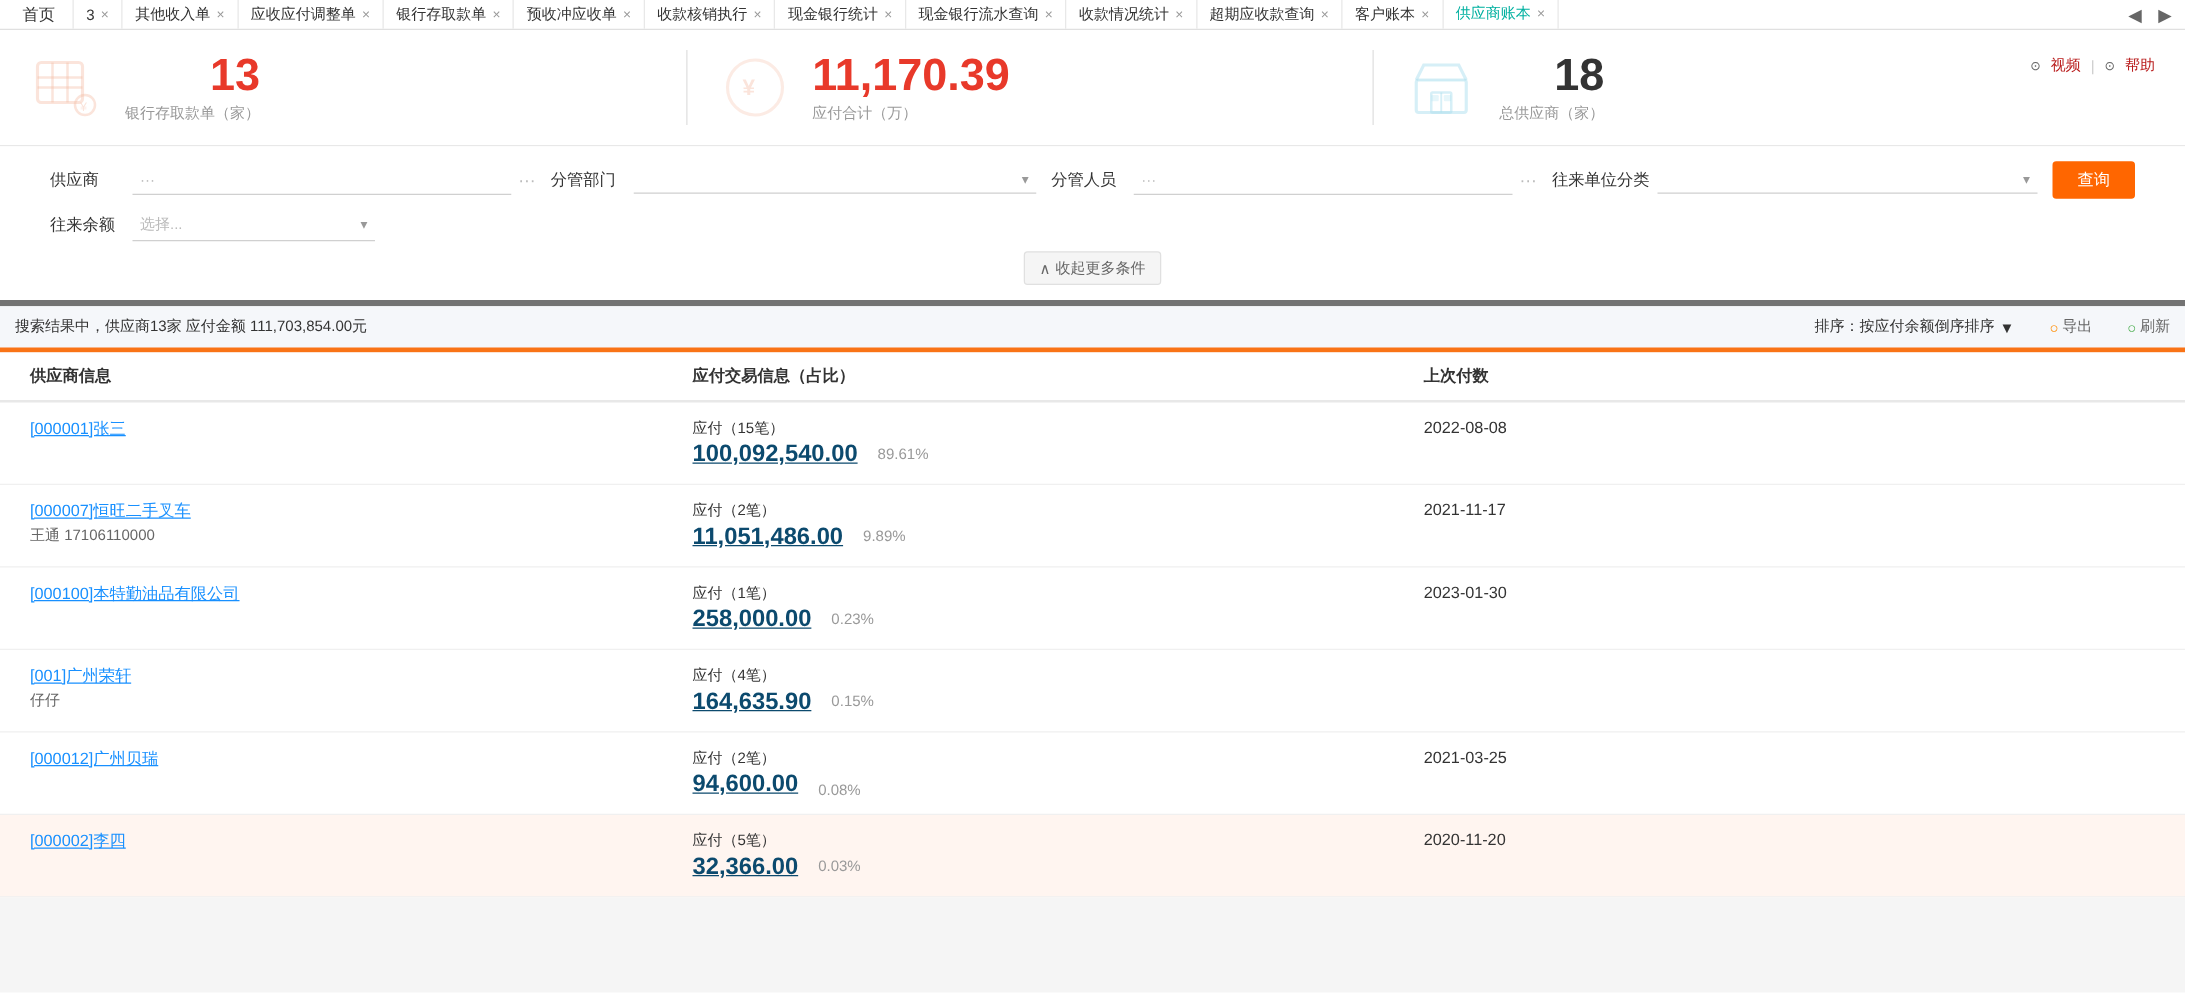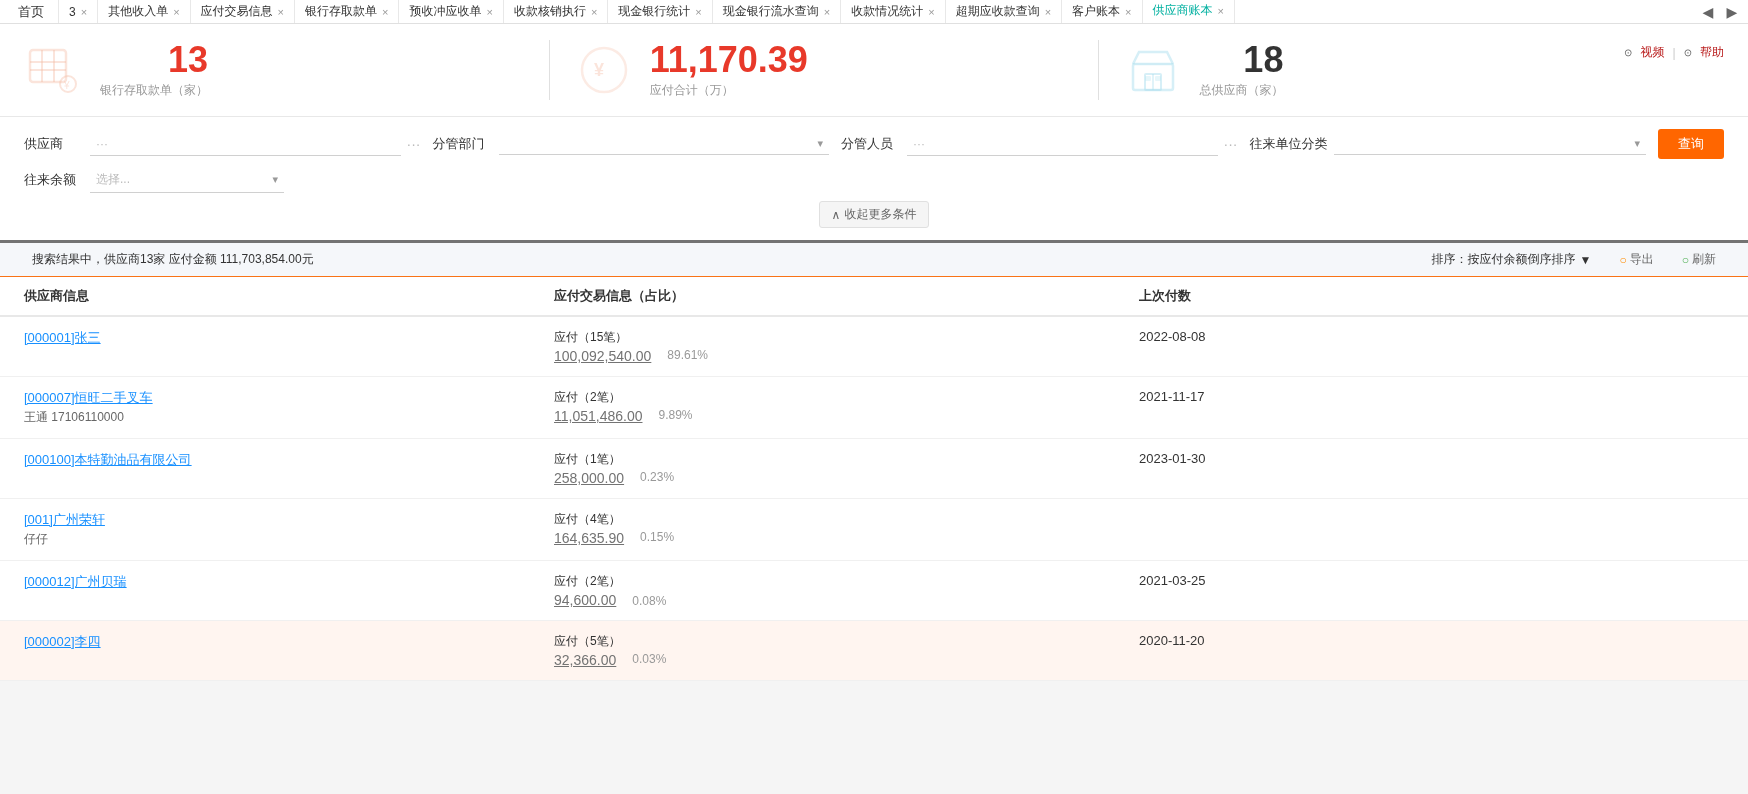--- a/index.html
+++ b/index.html
@@ -103,22 +103,22 @@
       text-decoration: none;
       display: flex;
       align-items: center;
       gap: 3px;
     }
     .separator { color: #ccc; }
 
     
     .filter-area {
       background: #fff;
-      padding: 12px 24px;
-      border-bottom: 3px solid #737373;
+      padding: 12px 40px;
+      border-bottom: 5px solid #737373;
     }
     .filter-row {
       display: flex;
       align-items: center;
       gap: 12px;
       margin-bottom: 8px;
     }
     .filter-item {
       display: flex;
       align-items: center;
@@ -180,25 +180,25 @@
       font-size: 12px;
       color: #666;
       cursor: pointer;
       margin: 0 auto;
       width: fit-content;
     }
 
     
     .results-bar {
       background: #f5f7fa;
-      padding: 8px 32px;
+      padding: 8px 12px;
       display: flex;
       align-items: flex-start;
       justify-content: space-between;
-      border-bottom: 1px solid #f97316;
+      border-bottom: 4px solid #f97316;
     }
     .results-text { font-size: 12px; color: #333; }
     .results-right {
       display: flex;
       align-items: center;
       gap: 28px;
       font-size: 12px;
       color: #666;
     }
     .sort-btn {
@@ -245,23 +245,23 @@
       text-decoration: underline;
       cursor: pointer;
     }
     .supplier-contact {
       font-size: 12px;
       color: #666;
       margin-top: 2px;
     }
     .transaction-info { font-size: 12px; }
     .transaction-amount {
-      color: #737373;
-      font-size: 14px;
-      font-weight: 400;
+      color: #0c4a6e;
+      font-size: 19px;
+      font-weight: 700;
       text-decoration: underline;
       cursor: pointer;
       margin-top: 2px;
     }
     .transaction-percent {
       color: #999;
       font-size: 12px;
       margin-left: 8px;
     }
     .last-payment { font-size: 13px; color: #333; }
@@ -294,21 +294,21 @@
   <div id="nav-tabs-container" style="display:flex;align-items:center;flex:1;overflow:hidden;">
       <div class="nav-tab">
         <span>3</span>
         <span class="close-x">×</span>
       </div>
       <div class="nav-tab">
         <span>其他收入单</span>
         <span class="close-x">×</span>
       </div>
       <div class="nav-tab">
-        <span>应付交易信息</span>
+        <span>应收应付调整单</span>
         <span class="close-x">×</span>
       </div>
       <div class="nav-tab">
         <span>银行存取款单</span>
         <span class="close-x">×</span>
       </div>
       <div class="nav-tab">
         <span>预收冲应收单</span>
         <span class="close-x">×</span>
       </div>

